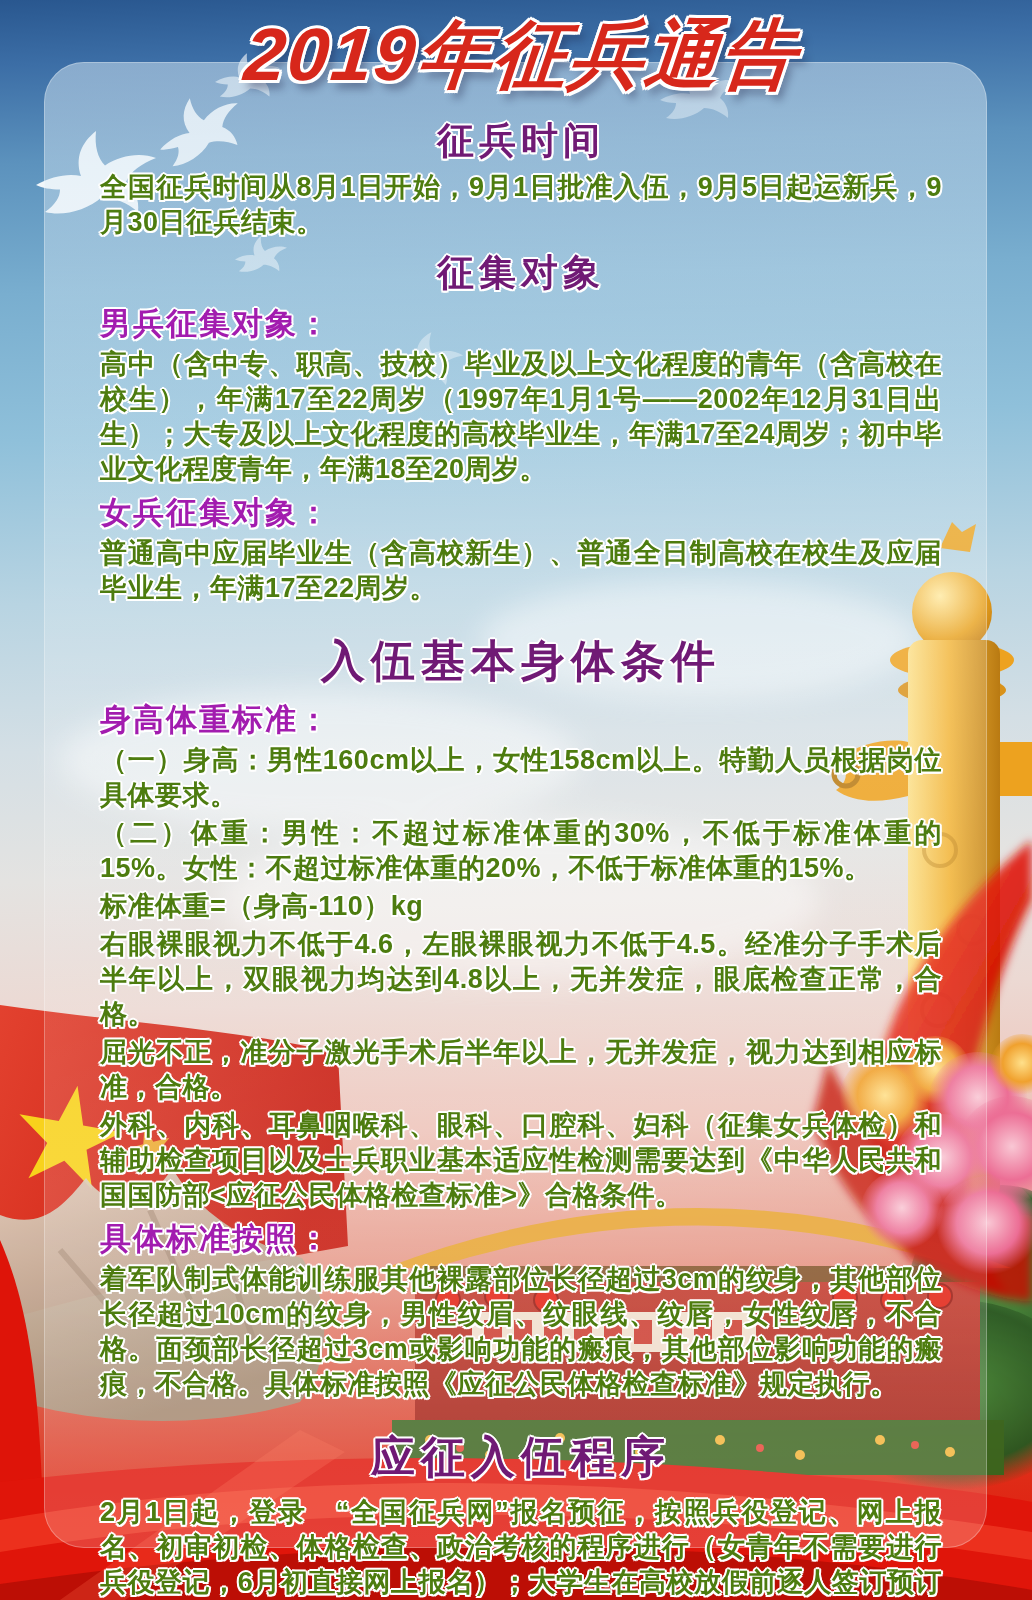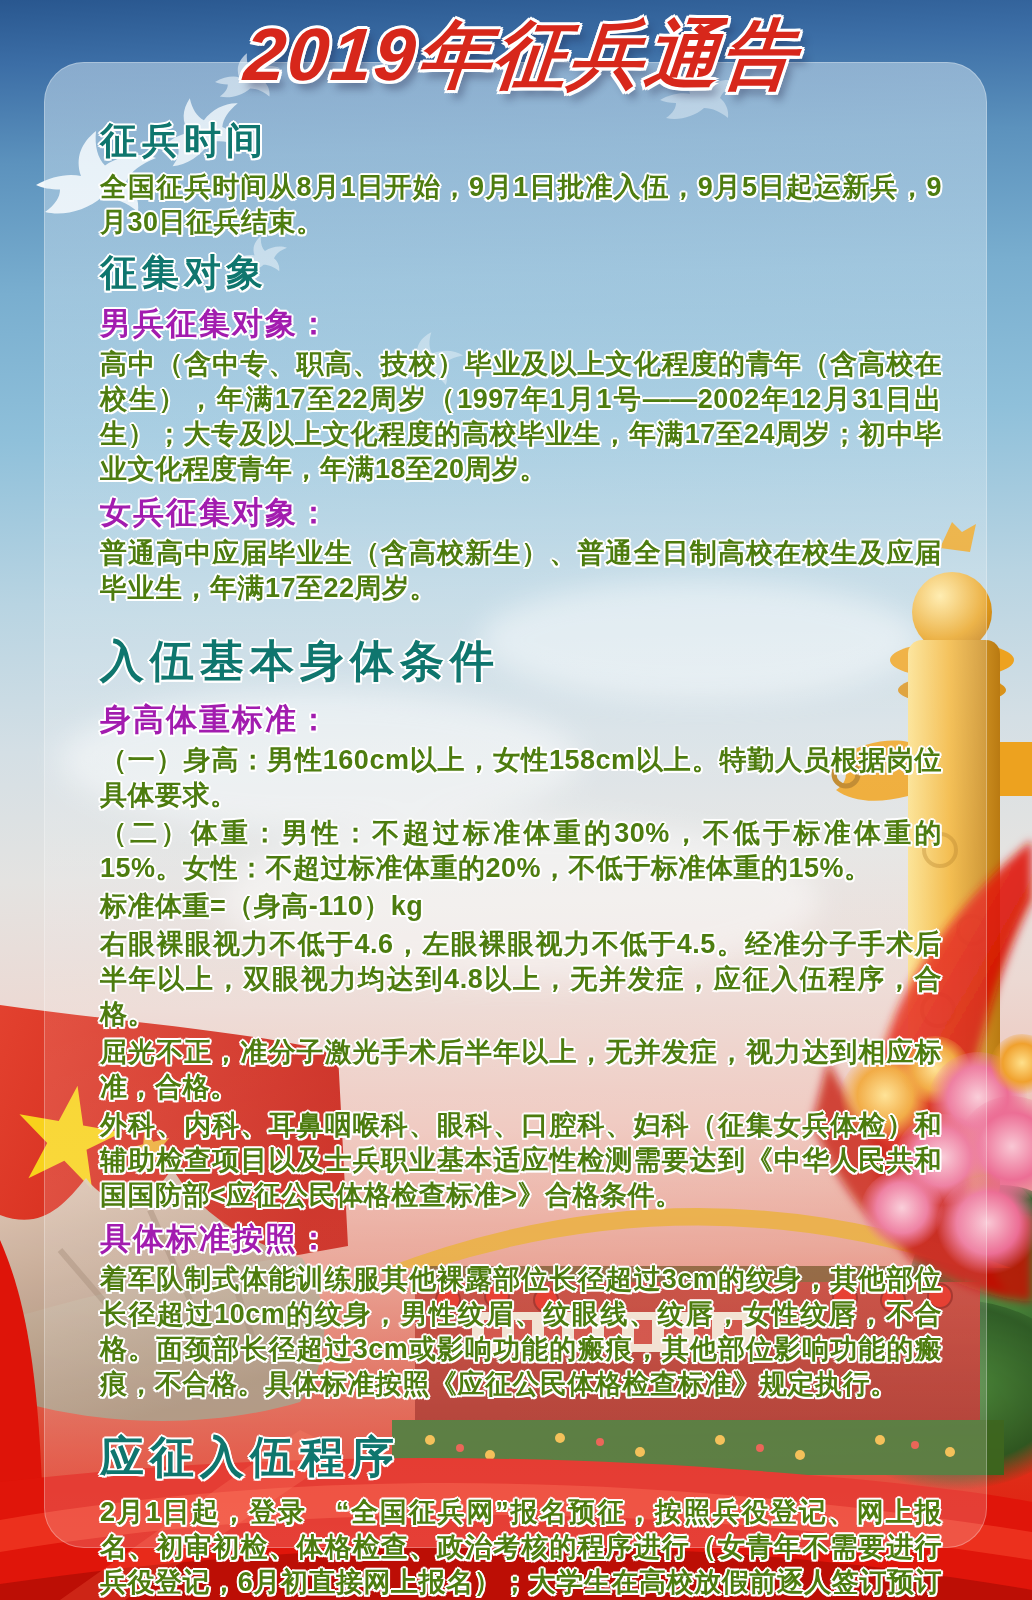--- a/index.html
+++ b/index.html
@@ -26,22 +26,22 @@
   .title{
     margin:0 0 10px;text-align:center;
     font-size:74px;font-weight:900;font-style:italic;letter-spacing:2px;
     color:#d7271b;transform:skewX(-5deg);
     text-shadow:
       3px 0 0 #fff,-3px 0 0 #fff,0 3px 0 #fff,0 -3px 0 #fff,
       2.5px 2.5px 0 #fff,-2.5px 2.5px 0 #fff,2.5px -2.5px 0 #fff,-2.5px -2.5px 0 #fff,
       6px 8px 8px rgba(25,25,60,0.40);
   }
   .sec{
-    margin:8px 0 4px;text-align:left;
-    font-size:37px;font-weight:900;letter-spacing:5px;color:#0f766e;
+    margin:8px 0 4px;text-align:center;
+    font-size:37px;font-weight:900;letter-spacing:5px;color:#701a75;
     text-shadow:2px 0 0 #fff,-2px 0 0 #fff,0 2px 0 #fff,0 -2px 0 #fff,
       1.5px 1.5px 0 #fff,-1.5px 1.5px 0 #fff,1.5px -1.5px 0 #fff,-1.5px -1.5px 0 #fff;
   }
   .sec.big{font-size:44px;margin:26px 0 8px;letter-spacing:6px;}
   .sub{
     margin:5px 0 2px;text-align:left;
     font-size:31px;font-weight:900;color:#a21caf;letter-spacing:2px;
     text-shadow:2px 0 0 #fff,-2px 0 0 #fff,0 2px 0 #fff,0 -2px 0 #fff,
       1.5px 1.5px 0 #fff,-1.5px 1.5px 0 #fff,1.5px -1.5px 0 #fff,-1.5px -1.5px 0 #fff;
   }
@@ -237,21 +237,21 @@
     <h3 class="sub">男兵征集对象：</h3>
     <p class="body">高中（含中专、职高、技校）毕业及以上文化程度的青年（含高校在校生），年满17至22周岁（1997年1月1号——2002年12月31日出生）；大专及以上文化程度的高校毕业生，年满17至24周岁；初中毕业文化程度青年，年满18至20周岁。</p>
     <h3 class="sub">女兵征集对象：</h3>
     <p class="body">普通高中应届毕业生（含高校新生）、普通全日制高校在校生及应届毕业生，年满17至22周岁。</p>
 
     <h2 class="sec big">入伍基本身体条件</h2>
     <h3 class="sub">身高体重标准：</h3>
     <p class="body">（一）身高：男性160cm以上，女性158cm以上。特勤人员根据岗位具体要求。</p>
     <p class="body">（二）体重：男性：不超过标准体重的30%，不低于标准体重的15%。女性：不超过标准体重的20%，不低于标准体重的15%。</p>
     <p class="body">标准体重=（身高-110）kg</p>
-    <p class="body">右眼裸眼视力不低于4.6，左眼裸眼视力不低于4.5。经准分子手术后半年以上，双眼视力均达到4.8以上，无并发症，应征入伍程序，合格。</p>
+    <p class="body">右眼裸眼视力不低于4.6，左眼裸眼视力不低于4.5。经准分子手术后半年以上，双眼视力均达到4.8以上，无并发症，眼底检查正常，合格。</p>
     <p class="body">屈光不正，准分子激光手术后半年以上，无并发症，视力达到相应标准，合格。</p>
     <p class="body">外科、内科、耳鼻咽喉科、眼科、口腔科、妇科（征集女兵体检）和辅助检查项目以及士兵职业基本适应性检测需要达到《中华人民共和国国防部&lt;应征公民体格检查标准&gt;》合格条件。</p>
     <h3 class="sub">具体标准按照：</h3>
     <p class="body">着军队制式体能训练服其他裸露部位长径超过3cm的纹身，其他部位长径超过10cm的纹身，男性纹眉、纹眼线、纹唇，女性纹唇，不合格。面颈部长径超过3cm或影响功能的瘢痕，其他部位影响功能的瘢痕，不合格。具体标准按照《应征公民体格检查标准》规定执行。</p>
 
     <h2 class="sec big">应征入伍程序</h2>
     <p class="body">2月1日起，登录　“全国征兵网”报名预征，按照兵役登记、网上报名、初审初检、体格检查、政治考核的程序进行（女青年不需要进行兵役登记，6月初直接网上报名）；大学生在高校放假前逐人签订预订兵协议；8月份组织体格检查、政治考核和审批定兵等，9月1日批准入伍，9月30日前交接起运完毕。</p>
   </div>
 </div>
 

